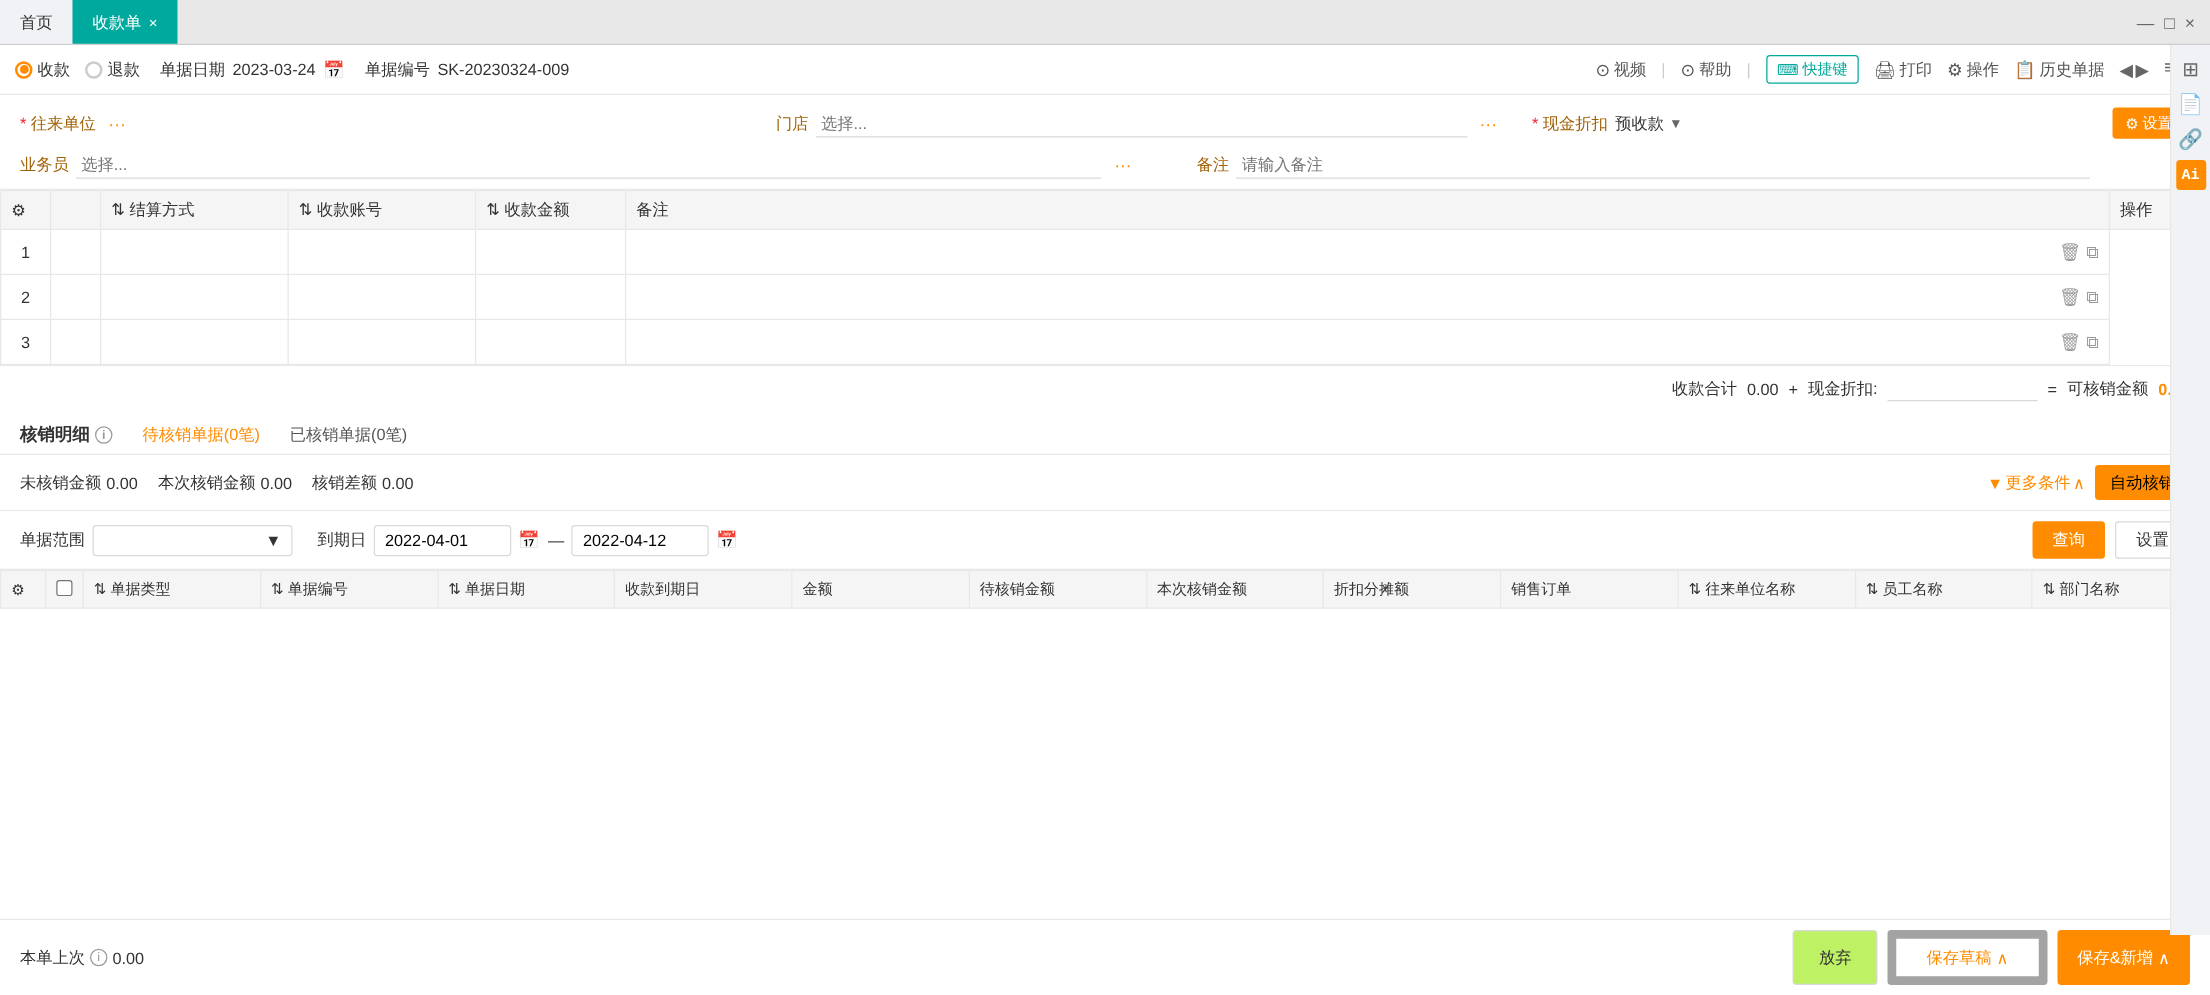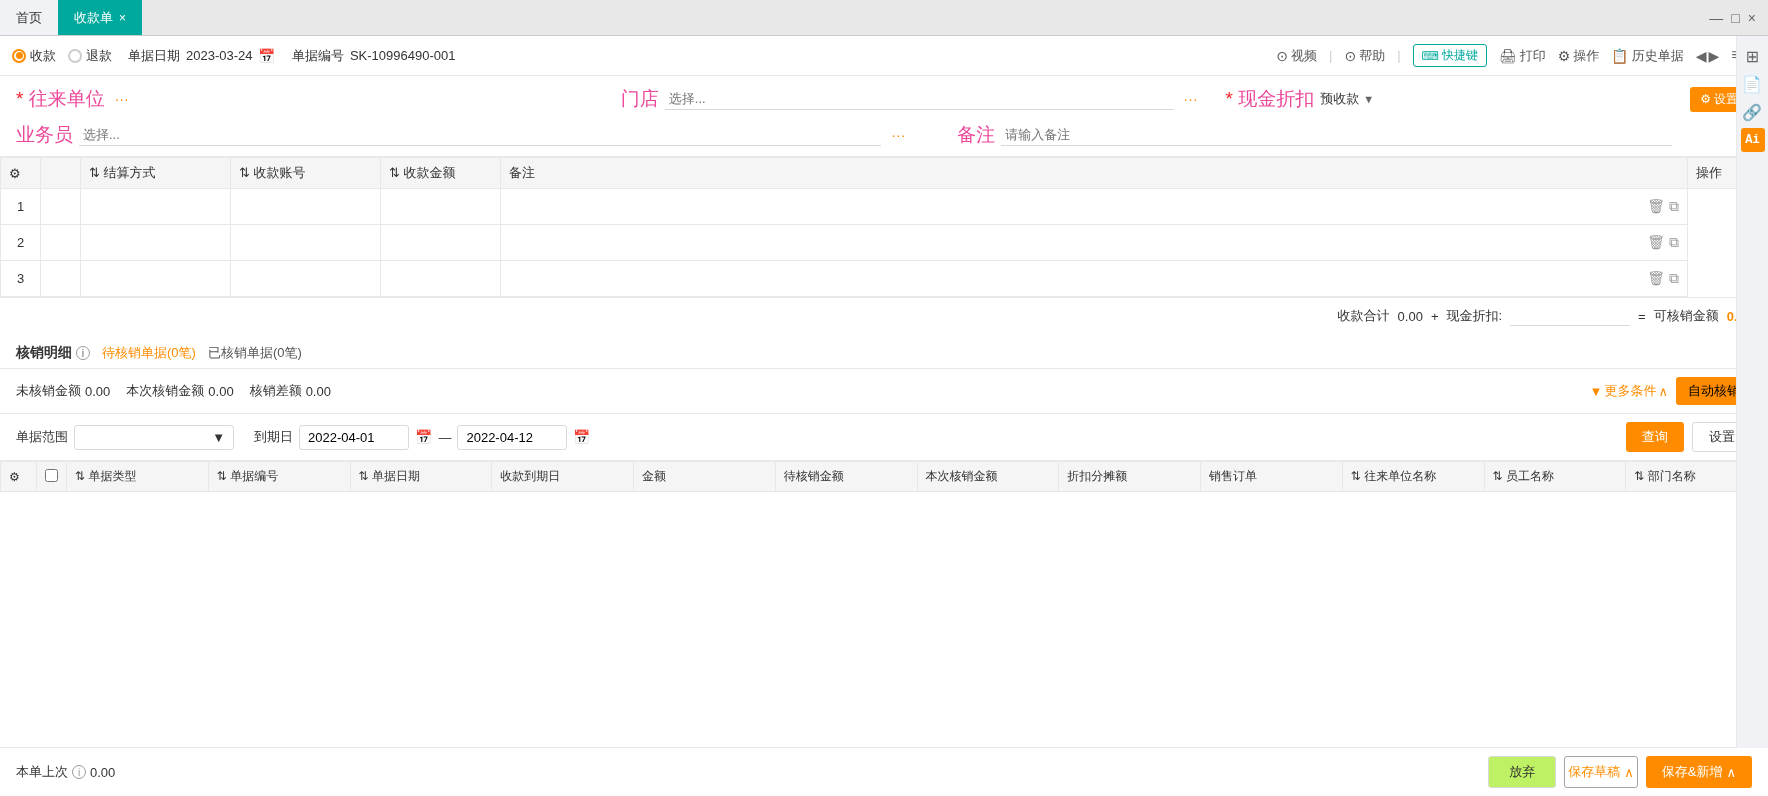--- a/index.html
+++ b/index.html
@@ -33,21 +33,21 @@
     .nav-arrows { display: flex; gap: 2px; }
     .nav-arrow { cursor: pointer; color: #666; font-size: 14px; }
     .view-btns { display: flex; gap: 2px; }
     .view-btn { cursor: pointer; color: #666; font-size: 16px; }
     .view-btn.active { color: #ff8c00; }
 
     
     .form-area { padding: 10px 16px 8px; border-bottom: 1px solid #e8e8e8; display: flex; flex-direction: column; gap: 10px; background: #fff; }
     .form-row { display: flex; align-items: center; gap: 0; }
     .form-field { display: flex; align-items: center; flex: 1; gap: 6px; }
-    .field-label { color: #ec4899; white-space: nowrap; font-size: 19px; }
+    .field-label { color: #a16207; white-space: nowrap; font-size: 13px; }
     .field-label.required::before { content: '* '; color: #f5222d; }
     .field-input { flex: 1; border: none; border-bottom: 1px solid #d9d9d9; outline: none; padding: 3px 4px; font-size: 13px; color: #bbb; min-width: 0; }
     .more-btn { color: #ff8c00; cursor: pointer; font-size: 14px; padding: 0 4px; }
     .field-separator { width: 24px; }
     .business-select { display: flex; align-items: center; gap: 4px; border: none; outline: none; font-size: 13px; background: transparent; cursor: pointer; }
     .dropdown-arrow { color: #666; font-size: 11px; }
 
     
     .table-section { flex: 0 0 auto; border-bottom: 1px solid #e8e8e8; }
     .data-table { width: 100%; border-collapse: collapse; table-layout: fixed; }
@@ -62,21 +62,21 @@
     .action-btns { display: flex; gap: 4px; justify-content: flex-end; }
     .action-btn { cursor: pointer; color: #999; font-size: 14px; }
 
     
     .summary-row { display: flex; align-items: center; justify-content: flex-end; padding: 8px 16px; gap: 8px; background: #fff; font-size: 13px; }
     .summary-highlight { color: #ff8c00; font-weight: bold; }
     .summary-input { border: none; border-bottom: 1px solid #d9d9d9; outline: none; width: 120px; padding: 2px 4px; font-size: 13px; }
 
     
     .verify-section { flex: 1; overflow: hidden; display: flex; flex-direction: column; padding: 0; }
-    .verify-header { display: flex; align-items: center; gap: 12px; padding: 10px 16px 6px; border-bottom: 1px solid #e8e8e8; background: #fff; }
+    .verify-header { display: flex; align-items: center; gap: 24px; padding: 10px 16px 6px; border-bottom: 1px solid #e8e8e8; background: #fff; }
     .verify-title { font-size: 14px; font-weight: bold; color: #333; display: flex; align-items: center; gap: 4px; }
     .verify-tab { display: flex; align-items: center; gap: 4px; cursor: pointer; font-size: 13px; color: #ff8c00; }
     .verify-tab-inactive { color: #555; cursor: pointer; font-size: 13px; }
     .info-icon { width: 14px; height: 14px; border-radius: 50%; border: 1px solid #999; display: flex; align-items: center; justify-content: center; font-size: 10px; color: #999; cursor: pointer; }
 
     
     .stats-row { display: flex; align-items: center; gap: 16px; padding: 8px 16px; background: #fff; border-bottom: 1px solid #e8e8e8; font-size: 13px; }
     .stats-item { display: flex; align-items: center; gap: 4px; }
     .stats-right { margin-left: auto; display: flex; align-items: center; gap: 8px; }
     .more-conditions { color: #ff8c00; cursor: pointer; font-size: 13px; display: flex; align-items: center; gap: 2px; }
@@ -96,21 +96,21 @@
     
     .sub-table-section { flex: 1; overflow: auto; background: #fff; }
     .sub-table { width: 100%; border-collapse: collapse; table-layout: fixed; }
     .sub-table th { background: #f5f5f5; border: 1px solid #e8e8e8; padding: 6px 8px; text-align: left; font-weight: normal; font-size: 12px; color: #333; white-space: nowrap; }
 
     
     .bottom-bar { display: flex; align-items: center; padding: 8px 16px; border-top: 1px solid #e8e8e8; background: #fff; gap: 8px; }
     .bottom-info { display: flex; align-items: center; gap: 4px; font-size: 13px; color: #333; }
     .bottom-right { margin-left: auto; display: flex; gap: 8px; }
     .abandon-btn { background: #bef264; border: 1px solid #d9d9d9; color: #333; padding: 6px 20px; border-radius: 3px; cursor: pointer; font-size: 13px; }
-    .save-draft-btn { background: #fff; border: 1px solid #a3a3a3; color: #ff8c00; padding: 6px 3px; border-radius: 3px; cursor: pointer; font-size: 13px; display: flex; align-items: center; gap: 4px; }
+    .save-draft-btn { background: #fff; border: 7px solid #a3a3a3; color: #ff8c00; padding: 6px 24px; border-radius: 3px; cursor: pointer; font-size: 13px; display: flex; align-items: center; gap: 4px; }
     .save-new-btn { background: #ff8c00; color: #fff; border: none; padding: 6px 16px; border-radius: 3px; cursor: pointer; font-size: 13px; display: flex; align-items: center; gap: 4px; }
 
     
     .right-sidebar { position: fixed; right: 0; top: 36px; width: 32px; display: flex; flex-direction: column; gap: 4px; padding: 8px 4px; background: #f0f2f5; border-left: 1px solid #e8e8e8; height: calc(796px - 36px - 48px); align-items: center; }
     .sidebar-icon { width: 24px; height: 24px; display: flex; align-items: center; justify-content: center; cursor: pointer; color: #666; font-size: 16px; }
     .sidebar-icon-active { background: #ff8c00; color: #fff; border-radius: 3px; font-family: Liberation Mono, monospace; }
   </style>
 </head>
 <body>
 
@@ -140,21 +140,21 @@
         <span>退款</span>
       </div>
     </div>
     <div class="doc-field">
       <span>单据日期</span>
       <span>2023-03-24</span>
       <span class="doc-icon">📅</span>
     </div>
     <div class="doc-field">
       <span>单据编号</span>
-      <span>SK-10996490-001</span>
+      <span>SK-20230324-009</span>
     </div>
     <div class="toolbar-right">
       <div class="toolbar-right-item">
         <span class="icon">⊙</span>
         <span>视频</span>
       </div>
       <span style="color:#ccc">|</span>
       <div class="toolbar-right-item">
         <span class="icon">⊙</span>
         <span>帮助</span>

